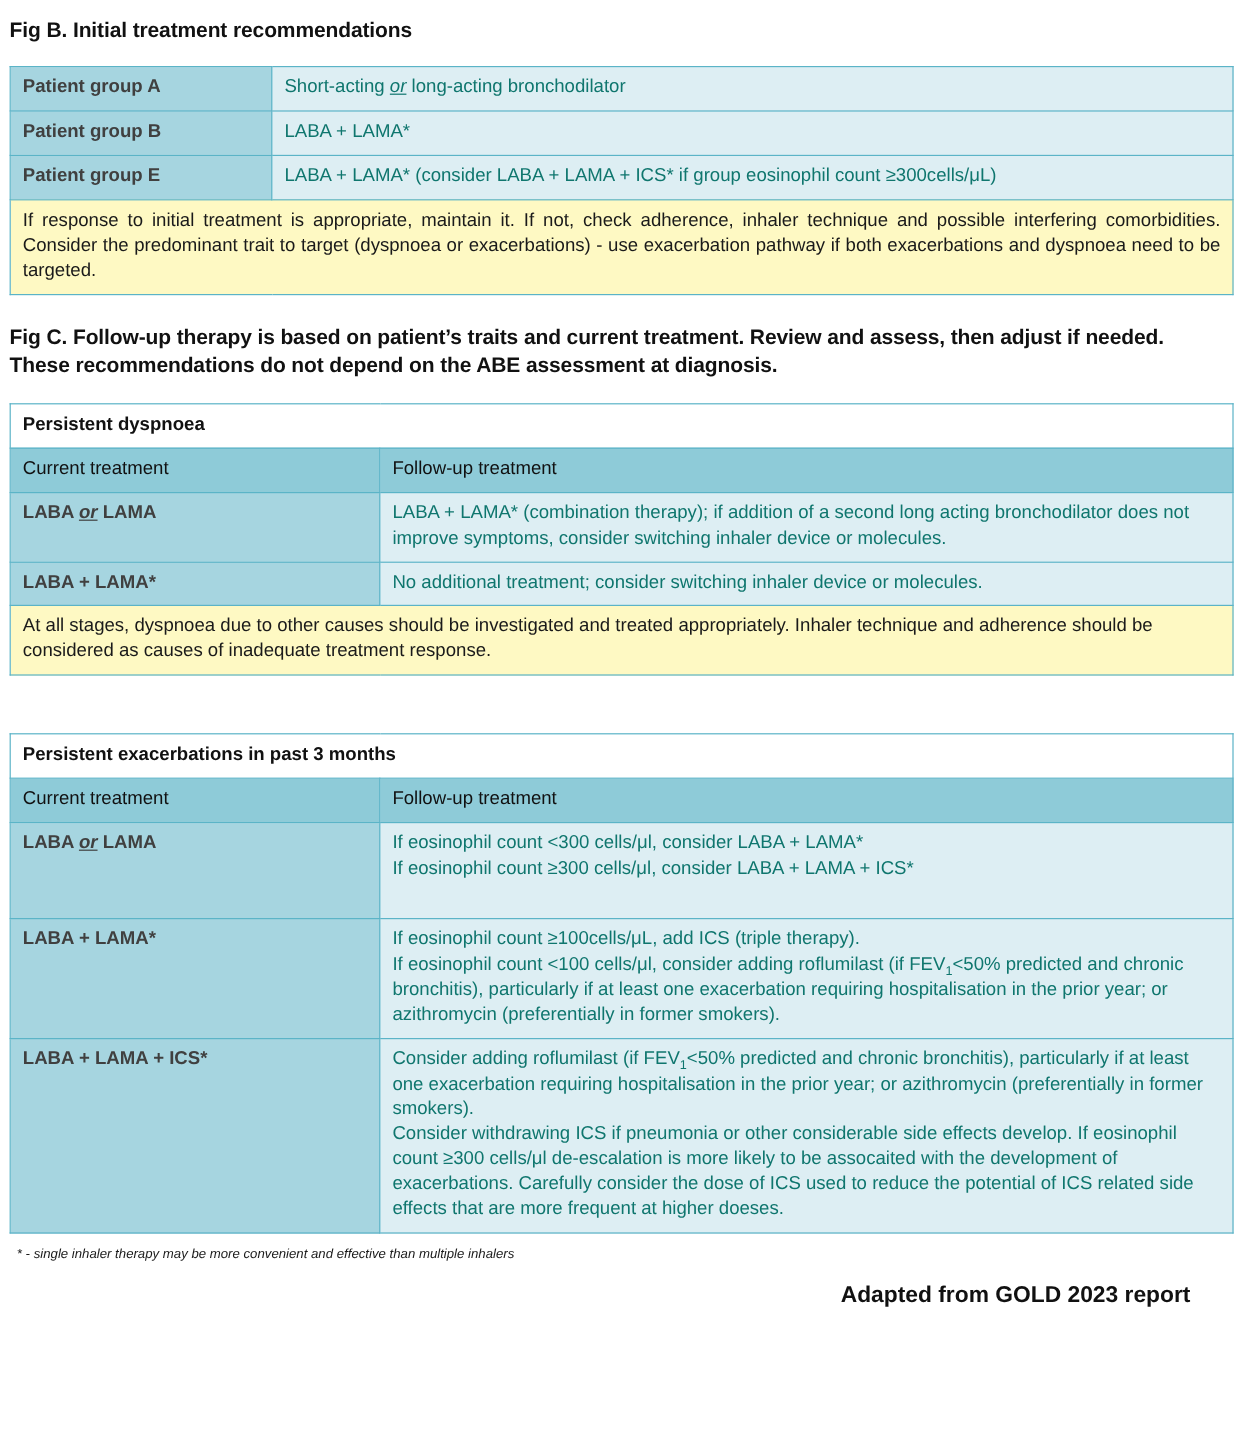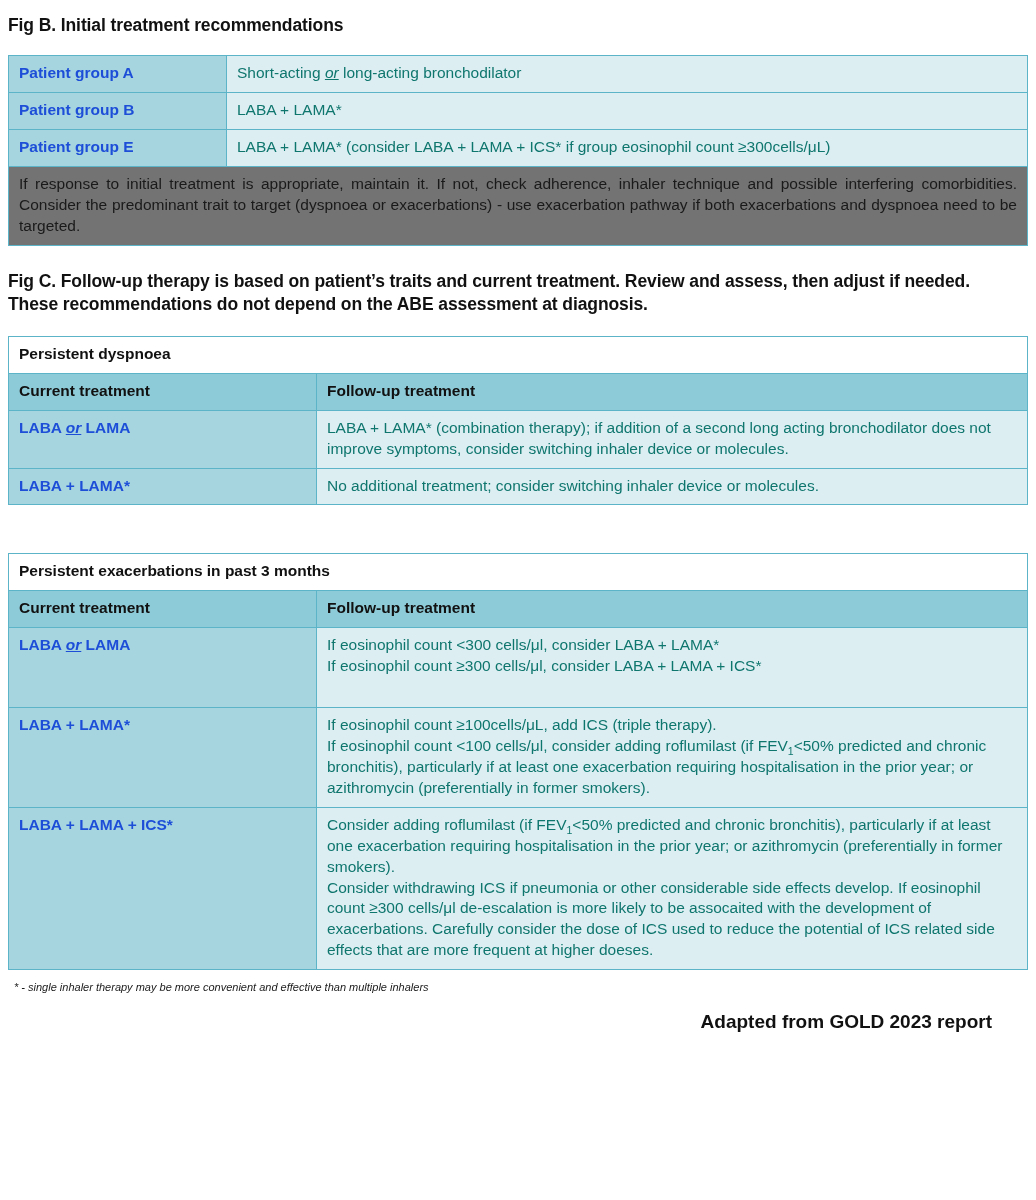--- a/index.html
+++ b/index.html
@@ -47,44 +47,44 @@
     padding: 7px 10px 8px 10px;
     font-size: 15.5px;
     line-height: 1.35;
   }
 
   
   .c-left {
     background: #a6d5e0;
     font-weight: bold;
     font-size: 16px;
-    color: #1d4ed8;
+    color: #404040;
   }
   .c-right {
     background: #ddeef3;
     color: #0f766e;
   }
   .c-head {
     background: #8ecbd8;
-    font-weight: bold;
+    font-weight: normal;
     font-size: 16px;
     color: #111111;
     padding-top: 8px;
     padding-bottom: 9px;
   }
   .c-title {
     background: #ffffff;
     font-weight: bold;
     font-size: 16.5px;
     color: #111111;
     padding-top: 11px;
     padding-bottom: 12px;
   }
   .c-note {
-    background: #737373;
+    background: #fef9c3;
     color: #1a1a1a;
     font-size: 15.5px;
     line-height: 1.42;
     padding: 9px 11px 11px 11px;
   }
   .justify { text-align: justify; }
 
   .u-italic-bold {
     font-style: italic;
     font-weight: bold;
@@ -168,20 +168,23 @@
           <td class="c-head">Follow-up treatment</td>
         </tr>
         <tr>
           <td class="c-left"><span>LABA </span><span class="u-italic-bold">or</span><span> LAMA</span></td>
           <td class="c-right">LABA + LAMA* (combination therapy); if addition of a second long acting bronchodilator does not improve symptoms, consider switching inhaler device or molecules.</td>
         </tr>
         <tr>
           <td class="c-left">LABA + LAMA*</td>
           <td class="c-right">No additional treatment; consider switching inhaler device or molecules.</td>
         </tr>
+        <tr>
+          <td class="c-note" colspan="2">At all stages, dyspnoea due to other causes should be investigated and treated appropriately. Inhaler technique and adherence should be considered as causes of inadequate treatment response.</td>
+        </tr>
       </tbody>
     </table>
   </div>
 
   <div id="exacerbations-table-wrap">
     <table class="tbl">
       <colgroup>
           <col style="width:308px">
           <col>
         </colgroup>

